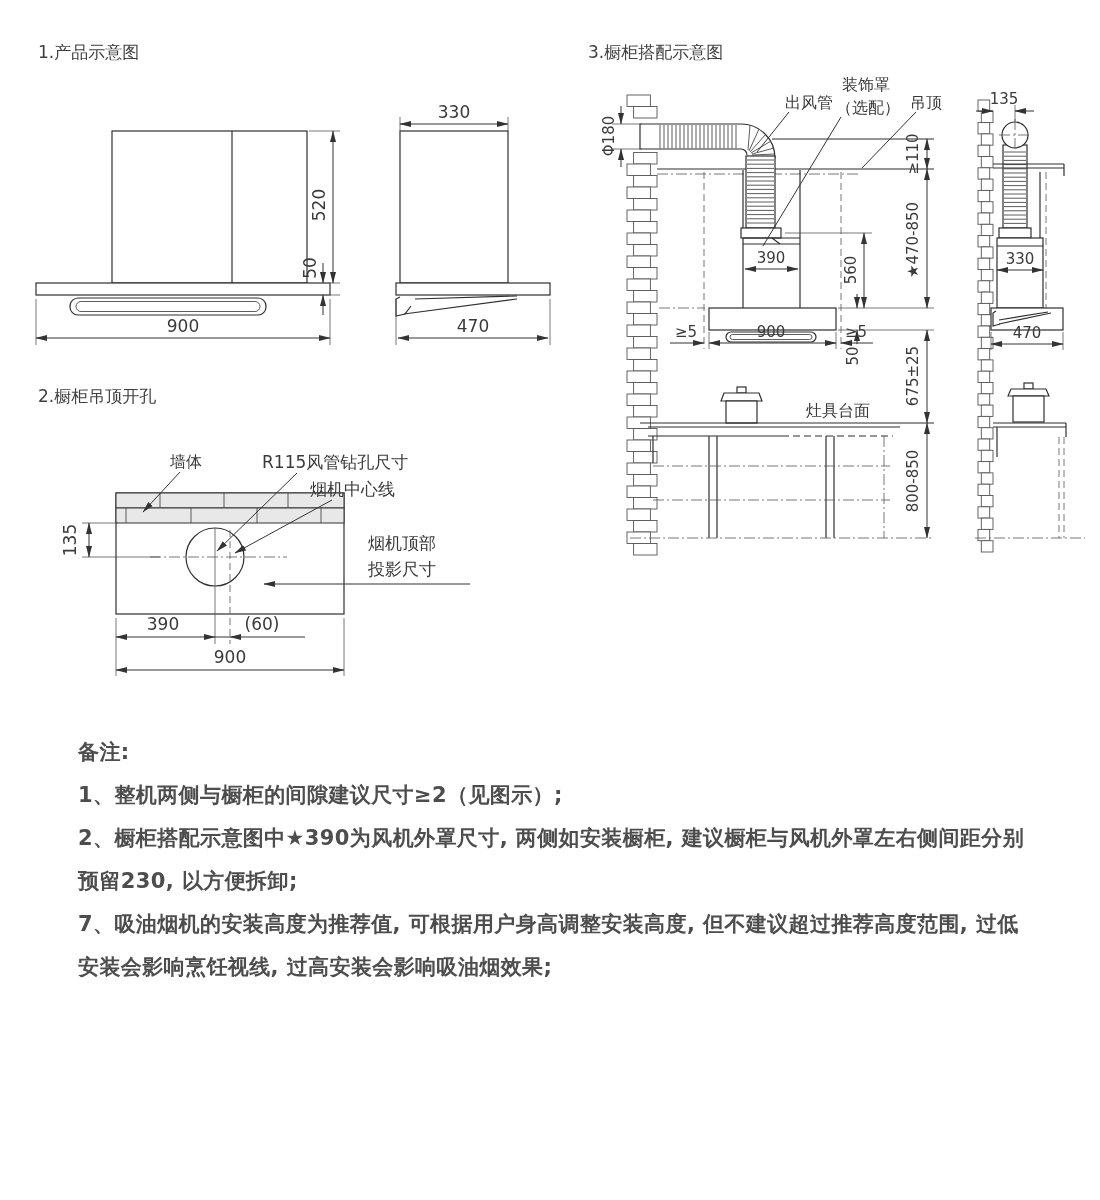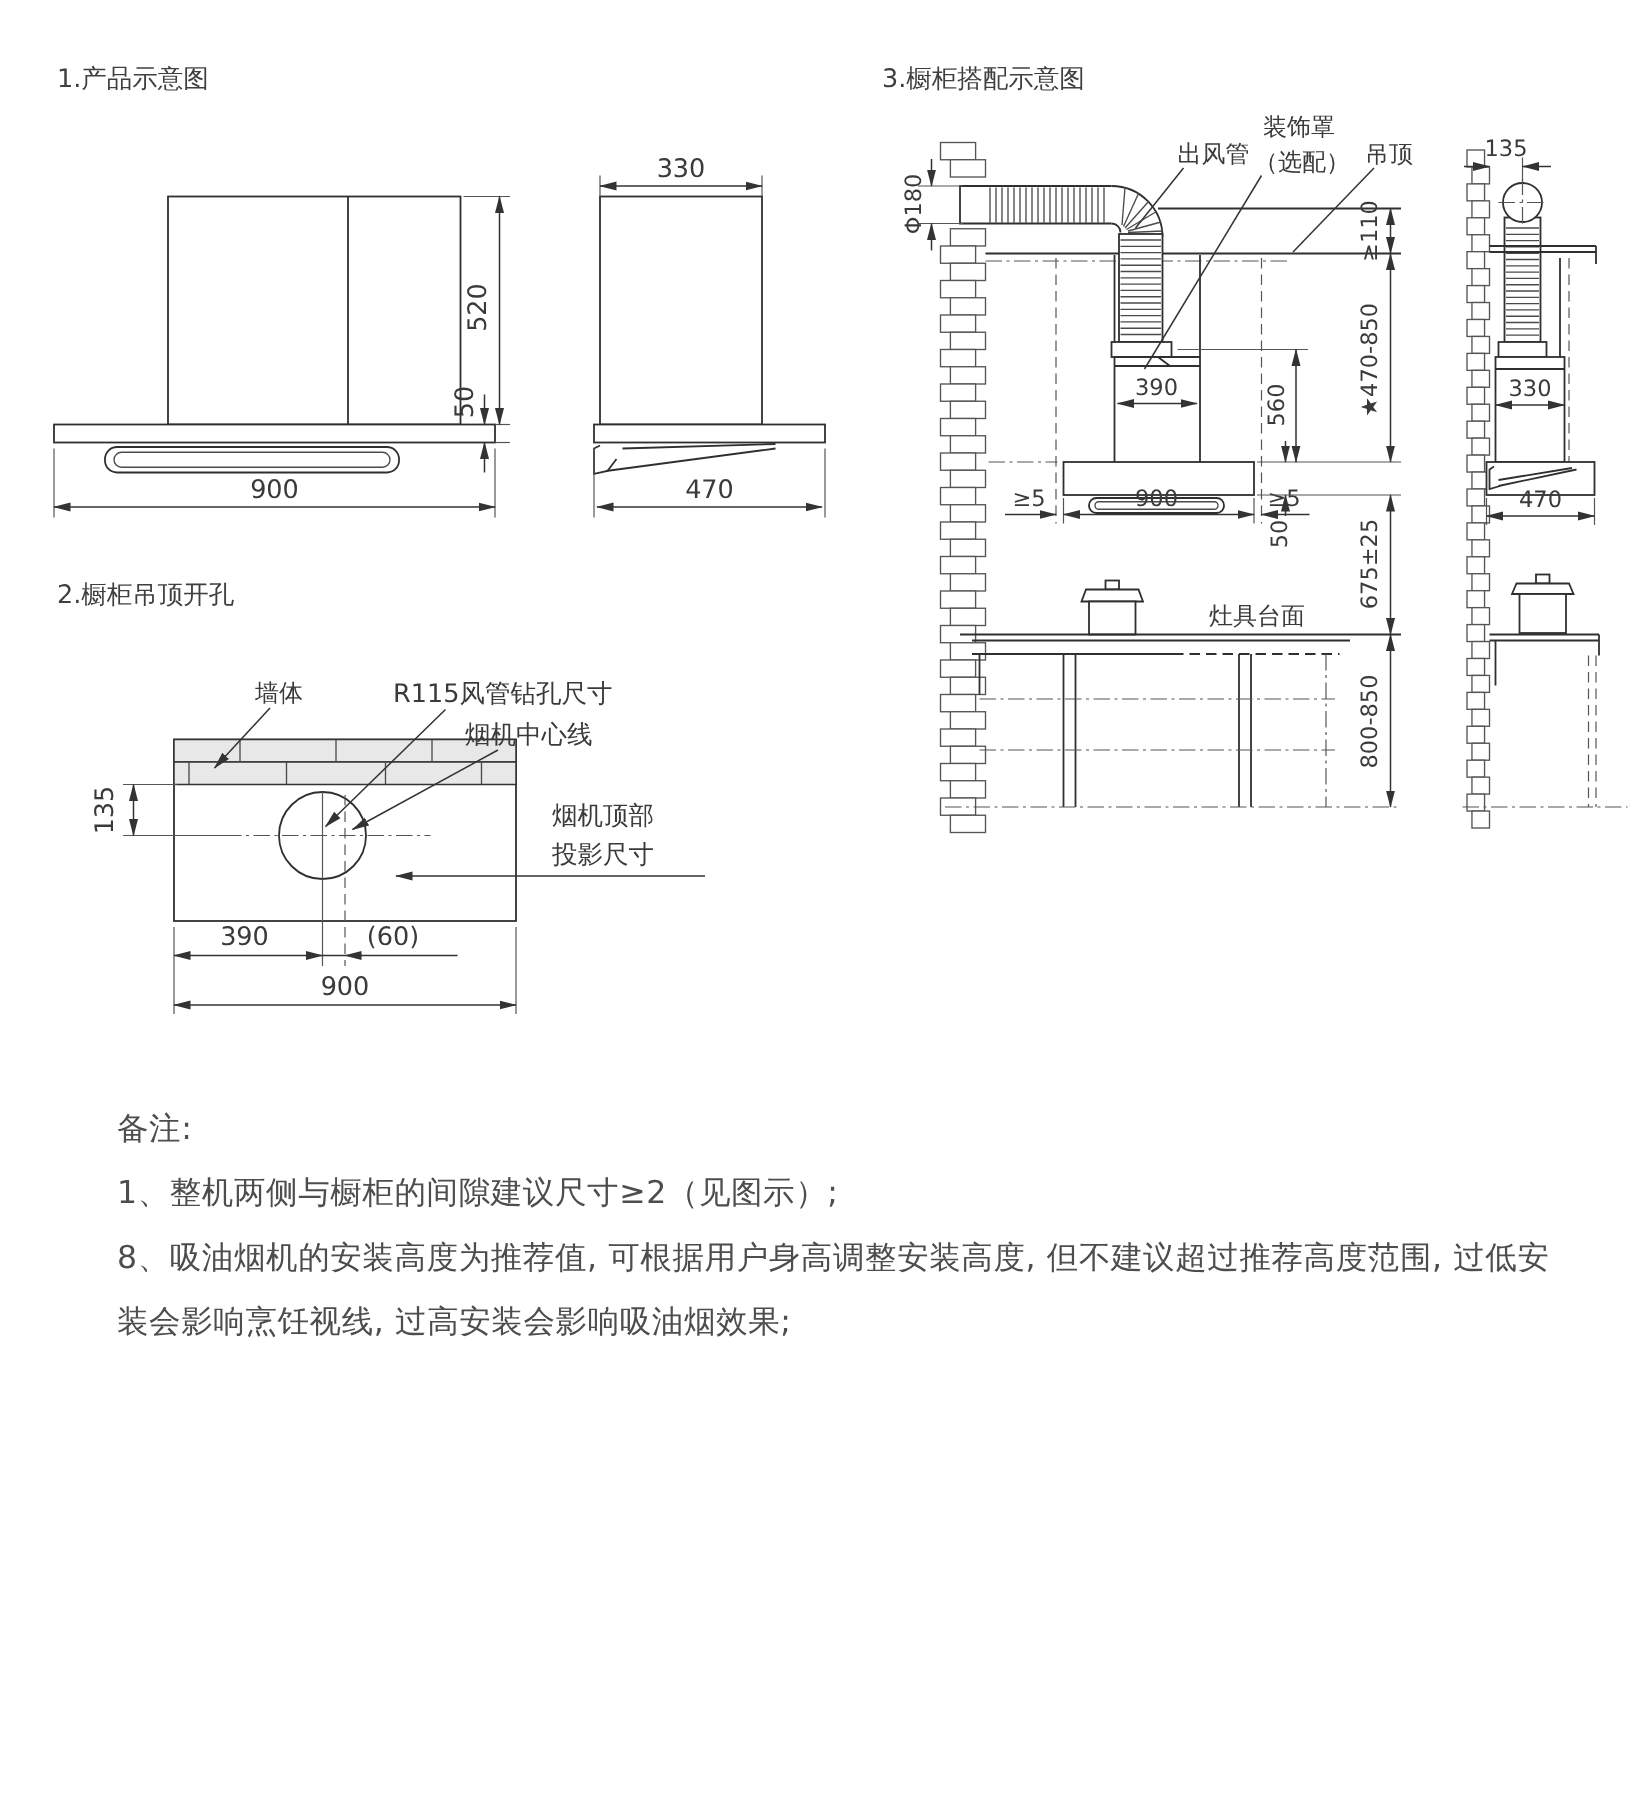--- a/index.html
+++ b/index.html
@@ -13,21 +13,21 @@
   .ol{fill:#fff;stroke:#2f2f2f;stroke-width:1.2;}
   .ln{fill:none;stroke:#2f2f2f;stroke-width:1.2;}
   .thin{fill:none;stroke:#4a4a4a;stroke-width:0.9;}
   .dim{fill:none;stroke:#333;stroke-width:1;}
   .ext{fill:none;stroke:#555;stroke-width:0.8;}
   .dsh{stroke-dasharray:7 4;}
   .ddot{stroke-dasharray:11 3 2 3;}
   .brick{fill:#fff;stroke:#555;stroke-width:0.9;}
   .band{fill:#e8e8e8;stroke:#333;stroke-width:1;}
   .notes{position:absolute;left:78px;top:731px;width:958px;font-size:21px;line-height:43px;color:#4d4d4d;letter-spacing:0.4px;}
-  .notes p{margin:0;}
+  .notes p{margin:0;font-weight:bold;}
 </style>
 </head>
 <body>
 
 <svg width="1100" height="725" viewBox="0 0 1100 725">
   <defs>
     <marker id="ar" viewBox="0 0 12 8" markerWidth="12" markerHeight="8" refX="11" refY="4" orient="auto-start-reverse" markerUnits="userSpaceOnUse">
       <path d="M11.6,4 L0,1 L0,7 Z" fill="#333"></path>
     </marker>
   </defs>
@@ -418,14 +418,15 @@
       <line class="ext" x1="1063" y1="332" x2="1063" y2="350"></line>
       <line class="dim" x1="991" y1="344" x2="1063" y2="344" marker-start="url(#ar)" marker-end="url(#ar)"></line>
       <text class="t15" x="1027" y="338" text-anchor="middle">470</text>
     </g>
   </g>
 </svg>
 
 <div class="notes">
   <p>备注:</p>
   <p>1、整机两侧与橱柜的间隙建议尺寸≥2（见图示）;</p>
-  <p>8、吸油烟机的安装高度为推荐值, 可根据用户身高调整安装高度, 但不建议超过推荐高度范围, 过低安装会影响烹饪视线, 过高安装会影响吸油烟效果;</p>
+  <p>2、橱柜搭配示意图中★390为风机外罩尺寸, 两侧如安装橱柜, 建议橱柜与风机外罩左右侧间距分别预留230, 以方便拆卸;</p>
+  <p>7、吸油烟机的安装高度为推荐值, 可根据用户身高调整安装高度, 但不建议超过推荐高度范围, 过低安装会影响烹饪视线, 过高安装会影响吸油烟效果;</p>
 </div>
 
 </body></html>

